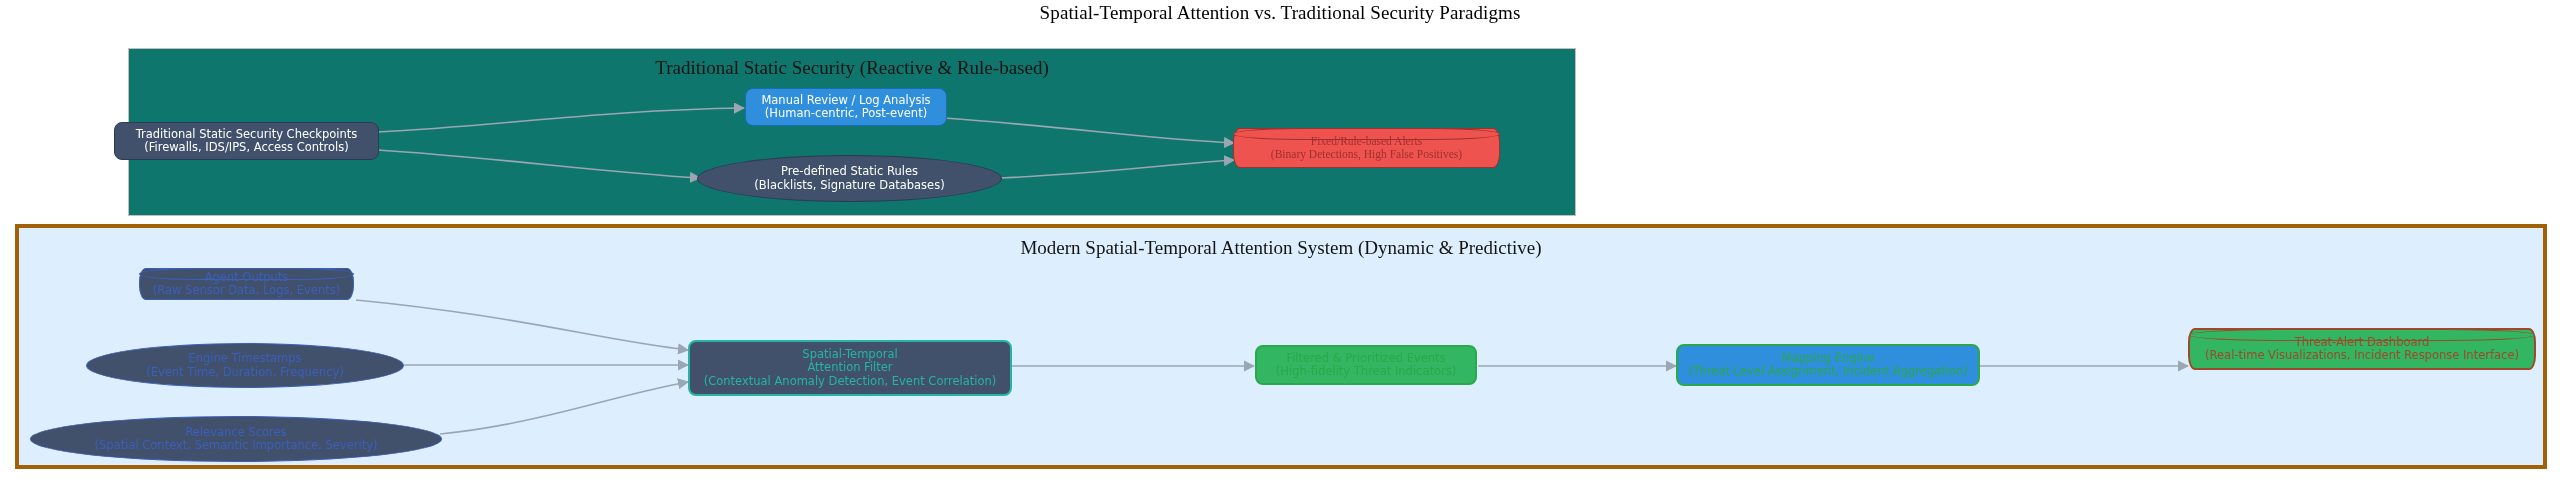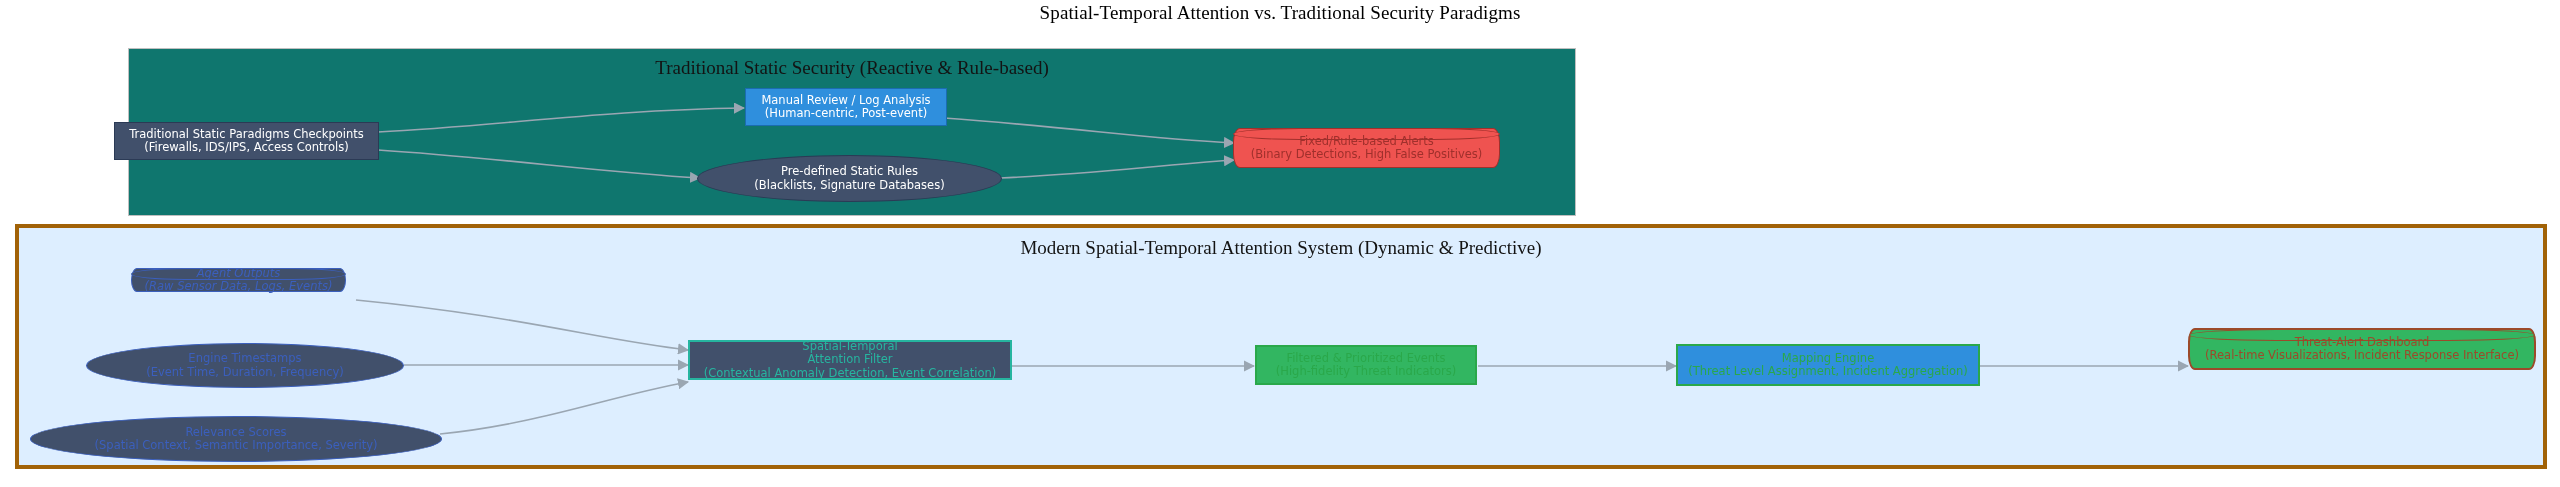--- a/index.html
+++ b/index.html
@@ -82,21 +82,21 @@
     text-align: center;
     color: #ffffff;
     font-size: 11.5px;
     line-height: 13.5px;
     white-space: pre-line;
     z-index: 5;
   }
   .node .node-label { display: block; padding: 0 6px; position: relative; z-index: 2; }
 
   
-  .node.rect { border-radius: 0; }
+  .node.rect { border-radius: 8px; }
 
   
   .node.ellipse { border-radius: 50%; justify-content: center; }
 
   
   .node.cylinder {
     border-radius: 7px / 14px;
     position: absolute;
   }
   .node.cylinder::before {
@@ -114,21 +114,21 @@
   
   .fill-slate  { background: #41506b; border: 1px solid #2b3a55; }
   .fill-blue   { background: #2f8fdd; border: 1px solid #1b6cb0; }
   .fill-red    { background: #ef5350; border: 1px solid #9c2a27; }
   .fill-green  { background: #32b661; border: 1px solid #1f8a46; }
 
   .bd-blue   { border-color: #3b5fbd; color: #3b5fbd; }
   .bd-teal   { border-color: #26b5a0; color: #26b5a0; }
   .bd-green  { border-color: #2aa84a; color: #2aa84a; }
   .bd-darkred{ border-color: #9c4a2a; color: #9c4a2a; }
-  .bd-dred2  { border-color: #a0302c; color: #a0302c; }
+  .bd-dred2  { border-color: #a0302c; color: #a0302c; font-family: Liberation Serif, serif; }
 </style>
 </head>
 <body>
 
 <div id="diagram-title">Spatial-Temporal Attention vs. Traditional Security Paradigms</div>
 
 <div class="subgraph" id="subgraph-traditional">
   <div class="subgraph-title">Traditional Static Security (Reactive &amp; Rule-based)</div>
 </div>
 
@@ -160,55 +160,55 @@
 
     <path d="M 1012 366 L 1254 366"></path>
 
     <path d="M 1478 366 L 1676 366"></path>
 
     <path d="M 1980 366 L 2188 366"></path>
   </g>
 </svg>
 
 <div class="node rect fill-slate" style="left:114px; top:122px; width:265px; height:38px;">
-  <span class="node-label">Traditional Static Paradigms Checkpoints
+  <span class="node-label">Traditional Static Security Checkpoints
 (Firewalls, IDS/IPS, Access Controls)</span>
 </div>
 
 <div class="node rect fill-blue" style="left:745px; top:88px; width:202px; height:38px;">
   <span class="node-label">Manual Review / Log Analysis
 (Human-centric, Post-event)</span>
 </div>
 
 <div class="node ellipse fill-slate" style="left:697px; top:155px; width:305px; height:47px;">
   <span class="node-label">Pre-defined Static Rules
 (Blacklists, Signature Databases)</span>
 </div>
 
 <div class="node cylinder fill-red bd-dred2" style="left:1233px; top:128px; width:267px; height:40px;">
   <span class="node-label">Fixed/Rule-based Alerts
 (Binary Detections, High False Positives)</span>
 </div>
 
-<div class="node cylinder fill-slate bd-blue" style="left:131px; top:268px; width:215px; height:24px;font-style:italic;">
+<div class="node cylinder fill-slate bd-blue" style="left:139px; top:268px; width:215px; height:32px;">
   <span class="node-label">Agent Outputs
 (Raw Sensor Data, Logs, Events)</span>
 </div>
 
 <div class="node ellipse fill-slate bd-blue" style="left:86px; top:343px; width:318px; height:45px;">
   <span class="node-label">Engine Timestamps
 (Event Time, Duration, Frequency)</span>
 </div>
 
 <div class="node ellipse fill-slate bd-blue" style="left:30px; top:416px; width:412px; height:46px;">
   <span class="node-label">Relevance Scores
 (Spatial Context, Semantic Importance, Severity)</span>
 </div>
 
-<div class="node rect fill-slate bd-teal" style="left:688px; top:340px; width:324px; height:40px; border-width:2px;">
+<div class="node rect fill-slate bd-teal" style="left:688px; top:340px; width:324px; height:56px; border-width:2px;">
   <span class="node-label">Spatial-Temporal
 Attention Filter
 (Contextual Anomaly Detection, Event Correlation)</span>
 </div>
 
 <div class="node rect fill-green bd-green" style="left:1255px; top:345px; width:222px; height:40px; border-width:2px;">
   <span class="node-label">Filtered &amp; Prioritized Events
 (High-fidelity Threat Indicators)</span>
 </div>
 

